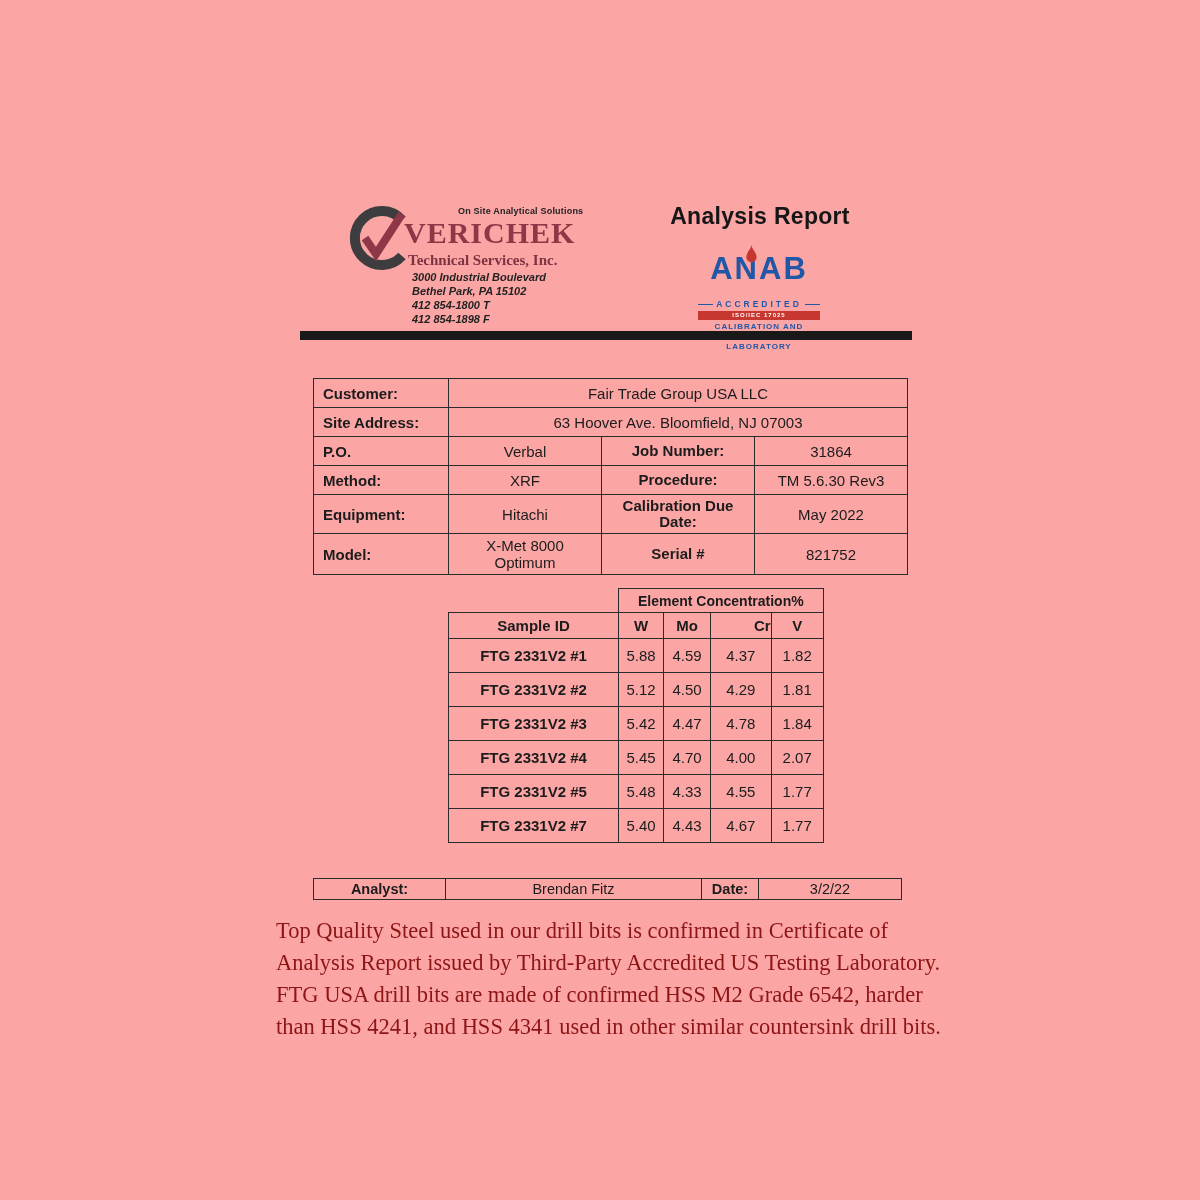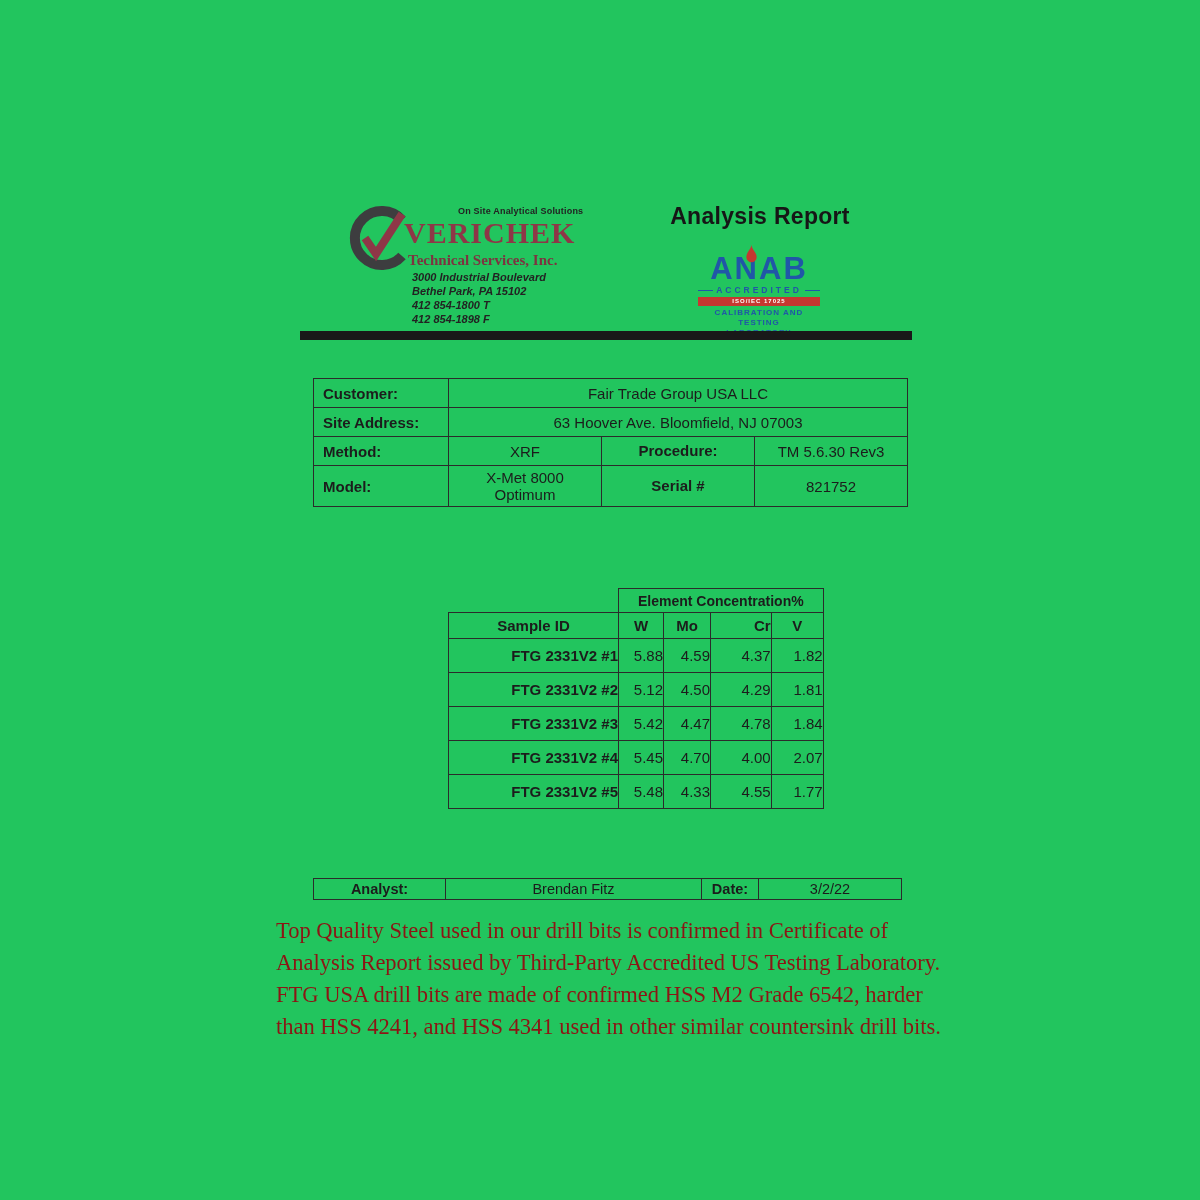--- a/index.html
+++ b/index.html
@@ -1,18 +1,18 @@
 <!DOCTYPE html>
 <html><head>
 <meta charset="utf-8">
 <style>
   * { margin:0; padding:0; box-sizing:border-box; }
   html,body { background:#ffffff; }
   .page {
-    position:relative; width:1200px; height:1200px; background:#22c55e;
+    position:relative; width:1200px; height:1200px; background:#fca5a5;
     font-family:"Liberation Sans", sans-serif; color:#1c1c1c; overflow:hidden;
   }
 
   
   .logo-mark { position:absolute; left:346px; top:204px; width:64px; height:68px; }
   .tagline { position:absolute; left:458px; top:206px; font-size:9px; font-weight:bold; color:#222; letter-spacing:.2px; }
   .company {
     position:absolute; left:404px; top:216px;
     font-family:"Liberation Serif", serif; font-weight:bold;
     font-size:30px; letter-spacing:1px; color:#8e3747;
@@ -31,21 +31,21 @@
     font-size:23px; font-weight:bold; color:#161616; letter-spacing:.3px;
   }
 
   
   .anab { position:absolute; left:698px; top:254px; width:122px; text-align:center; }
   .anab-name {
     font-size:31px; font-weight:800; color:#2057a7; letter-spacing:2px; line-height:30px;
     position:relative; display:inline-block;
   }
   .anab-flame { position:absolute; left:47px; top:-9px; }
-  .anab-accred-row { display:flex; align-items:center; gap:3px; margin-top:1px; }
+  .anab-accred-row { display:flex; align-items:center; gap:3px; margin-top:15px; }
   .anab-accred-row .rule { flex:1; height:1px; background:#2057a7; }
   .anab-accredited { font-size:8.5px; font-weight:bold; letter-spacing:3px; color:#2057a7; }
   .anab-band {
     margin-top:2px; height:9px; background:#c63730; color:#ffffff;
     font-size:6px; font-weight:bold; line-height:9px; letter-spacing:1px;
   }
   .anab-sub { margin-top:2px; font-size:8px; font-weight:bold; letter-spacing:1px; color:#2057a7; line-height:10px; }
 
   .black-bar { position:absolute; left:300px; top:331px; width:612px; height:9px; background:#191919; }
 
@@ -58,21 +58,21 @@
   .info-table td.val { text-align:center; }
   .w-lbl { width:135px; } .w-val { width:180px; } .w-lbl2 { width:107px; } .w-val2 { width:173px; }
 
   
   .results-table { position:absolute; left:428px; top:588px; font-size:15px; table-layout:fixed;margin-left:20px; }
   .results-table td, .results-table th { border:1.6px solid #2b2b2b; text-align:center; vertical-align:middle; }
   .results-table .noborder { border:none; background:transparent; }
   .results-table .group-hd { font-weight:bold; font-size:14px; height:24px; }
   .results-table .col-hd { font-weight:bold; height:26px; }
   .results-table .sample { font-weight:bold; }
-  .results-table tr.data-row td { height:34px;text-align:right; }
+  .results-table tr.data-row td { height:34px; }
   .c-sample { width:170px; } .c-w { width:45px; } .c-mo { width:47px; } .c-cr { width:36px;padding-left:43px; } .c-v { width:52px; }
 
   
   .analyst-table { position:absolute; left:313px; top:878px; width:588px; font-size:14.5px; table-layout:fixed; }
   .analyst-table td { border:1.5px solid #2b2b2b; height:21px; text-align:center; vertical-align:middle; }
   .analyst-table td.lbl { font-weight:bold; }
 
   
   .footer-note {
     position:absolute; left:276px; top:915px; width:676px;
@@ -128,24 +128,36 @@
     <tbody>
         <tr>
       <td class="lbl w-lbl">Customer:</td>
       <td class="val" colspan="3">Fair Trade Group USA LLC</td>
     </tr>
     <tr>
       <td class="lbl">Site Address:</td>
       <td class="val" colspan="3">63 Hoover Ave. Bloomfield, NJ 07003</td>
     </tr>
     <tr>
+      <td class="lbl">P.O.</td>
+      <td class="val w-val">Verbal</td>
+      <td class="lbl2 w-lbl2">Job Number:</td>
+      <td class="val w-val2">31864</td>
+    </tr>
+    <tr>
       <td class="lbl">Method:</td>
       <td class="val">XRF</td>
       <td class="lbl2">Procedure:</td>
       <td class="val">TM 5.6.30 Rev3</td>
+    </tr>
+    <tr>
+      <td class="lbl">Equipment:</td>
+      <td class="val">Hitachi</td>
+      <td class="lbl2">Calibration Due Date:</td>
+      <td class="val">May 2022</td>
     </tr>
     <tr>
       <td class="lbl">Model:</td>
       <td class="val">X-Met 8000 Optimum</td>
       <td class="lbl2">Serial #</td>
       <td class="val">821752</td>
     </tr>
   </tbody>
     </table>
 
@@ -188,20 +200,27 @@
       <td>5.45</td>
       <td>4.70</td>
       <td>4.00</td>
       <td>2.07</td>
     </tr>
     <tr class="data-row">
       <td class="sample">FTG 2331V2 #5</td>
       <td>5.48</td>
       <td>4.33</td>
       <td>4.55</td>
+      <td>1.77</td>
+    </tr>
+    <tr class="data-row">
+      <td class="sample">FTG 2331V2 #7</td>
+      <td>5.40</td>
+      <td>4.43</td>
+      <td>4.67</td>
       <td>1.77</td>
     </tr>
   </tbody>
     </table>
 
   <table class="analyst-table">
     <tbody>
         <tr>
       <td class="lbl" style="width:132px;">Analyst:</td>
       <td style="width:256px;">Brendan Fitz</td>

